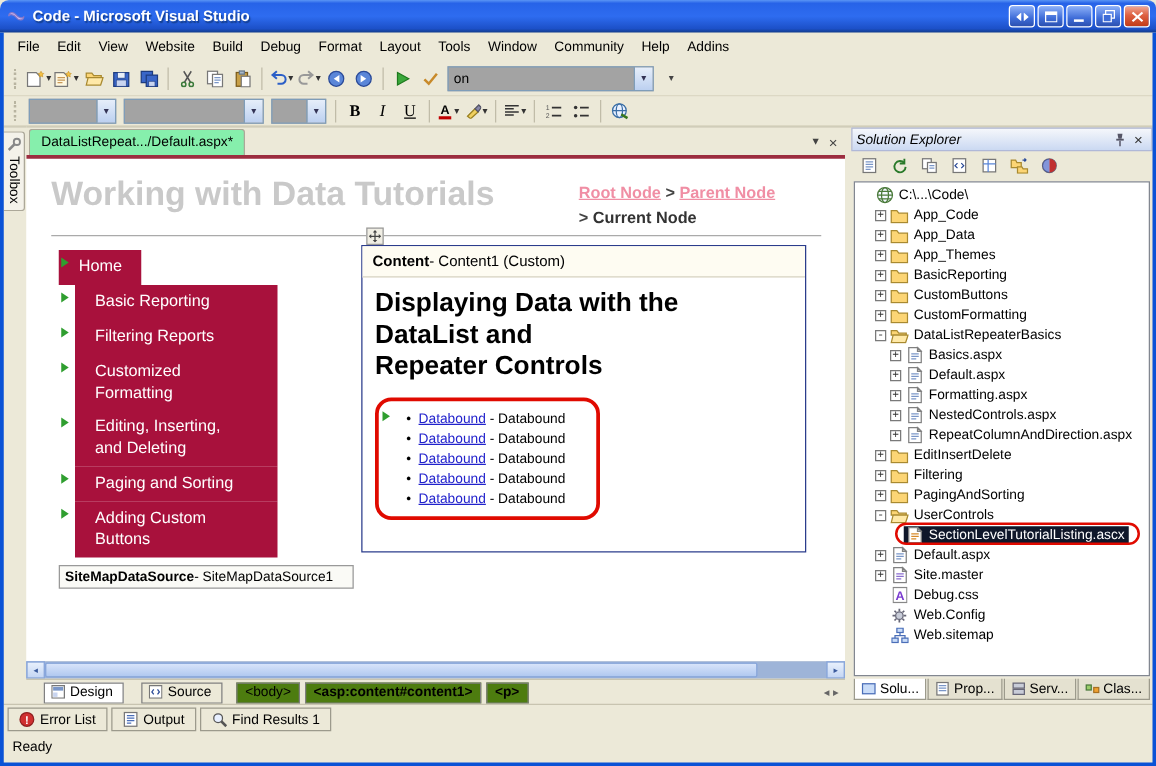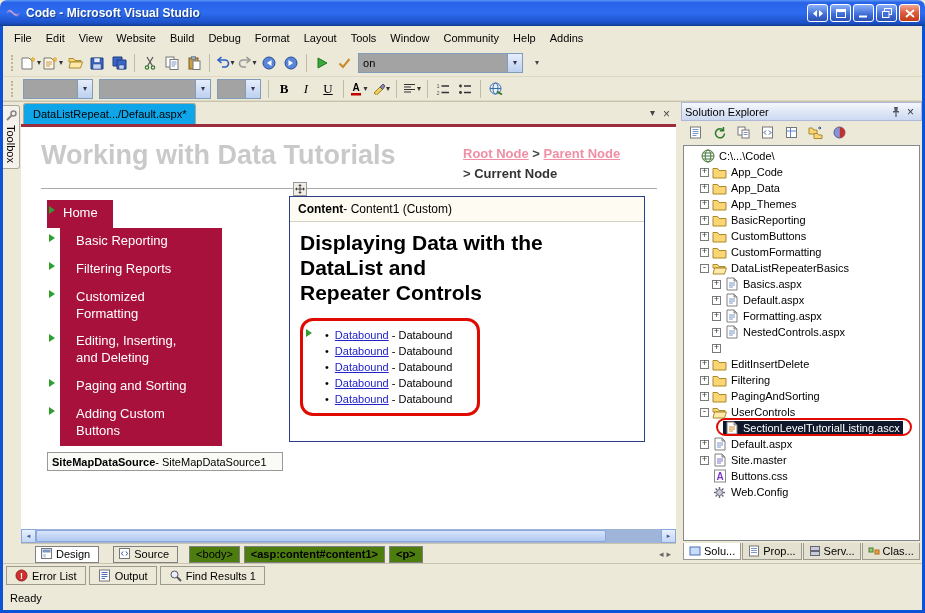--- a/index.html
+++ b/index.html
@@ -43,21 +43,21 @@
   .fmt { font-family:"Liberation Serif",serif; font-size:13px; }
   
   .toolbox-strip { position:absolute; left:3px; top:101px; width:18px; height:462px;
     background:#ECE9D8; border-top:1px solid #C8C4B0; }
   .toolbox-tab { width:17px; margin-top:3px; border:1px solid #ACA899; border-left:none;
     border-radius:0 3px 3px 0; background:#F4F2EA; display:flex; flex-direction:column; align-items:center; padding:3px 0 5px; }
   .toolbox-text { writing-mode:vertical-rl; font-size:11px; margin-top:3px; }
   
   .docarea { position:absolute; left:21px; top:101px; width:655px; height:462px; background:#ECE9D8; border-top:1px solid #C8C4B0; }
   .tabstrip { position:relative; height:22px; }
-  .doc-tab { position:absolute; left:2px; bottom:0; height:21px; background:#0ea5e9;
+  .doc-tab { position:absolute; left:2px; bottom:0; height:21px; background:#86efac;
     border:1px solid #ACA899; border-bottom:none; border-radius:3px 3px 0 0;
     padding:0 9px; display:flex; align-items:center; }
   .tab-controls { position:absolute; right:6px; top:5px; display:flex; gap:8px; color:#444; font-size:10px; }
   .design-surface { position:absolute; left:0; top:22px; width:655px; height:405px; background:#fff; overflow:hidden; }
   .surface-topline { position:absolute; left:0; top:0; width:100%; height:3px; background:#9C2D3F; }
   .page-title { position:absolute; left:20px; top:16px; font-size:27px; font-weight:bold; color:#C9C9C9; white-space:nowrap; }
   .breadcrumb { position:absolute; left:442px; top:20px; font-size:13px; font-weight:bold; line-height:1.55; }
   .bc-link { color:#F08EA4; text-decoration:underline; }
   .bc-sep { color:#444; }
   .bc-current { color:#333; }
@@ -101,21 +101,21 @@
     display:flex; align-items:center; gap:3px; padding-left:3px; border-top:1px solid #C8C4B0; }
   .vt-btn { display:flex; align-items:center; gap:4px; border:1px solid #808080; padding:1px 8px 2px 5px; background:#ECE9D8;margin-left:11px; }
   .vt-btn.active { background:#fff; }
   .tag-btn { border:1px solid #7F7F7F; background:#4d7c0f; padding:1px 6px 2px; white-space:nowrap; }
   .tag-btn.b { font-weight:bold; }
   .vt-arrows { margin-left:auto; margin-right:5px; display:flex; gap:3px; color:#666; font-size:9px; }
   
   .splitter { position:absolute; left:676px; top:101px; width:5px; height:462px; background:#ECE9D8; border-top:1px solid #C8C4B0; }
   .sepanel { position:absolute; left:681px; top:101px; width:241px; height:462px; background:#ECE9D8; border-top:1px solid #C8C4B0; }
   .se-title { height:19px; background:linear-gradient(180deg,#F5F7FB,#CBD9F2);
-    border:1px solid #B0B8D8; display:flex; align-items:center; padding:0 3px; }
+    border:1px solid #B0B8D8; display:flex; align-items:center; padding:0 3px;font-style:italic; }
   .se-title-text { flex:1; }
   .se-btn { width:15px; height:14px; display:flex; align-items:center; justify-content:center; color:#333; }
   .se-toolbar { height:23px; display:flex; align-items:center; gap:4px; padding:0 4px; }
   .se-tb-btn { width:20px; height:20px; display:flex; align-items:center; justify-content:center; }
   .se-tree { position:absolute; left:2px; top:43px; width:237px; height:396px; background:#fff;
     border:1px solid #828790; overflow:hidden; padding-top:2px; }
   .trow { height:16px; display:flex; align-items:center; white-space:nowrap; }
   .texp { width:9px; height:9px; flex:none; border:1px solid #7A7A7A; background:#fff;
     font-size:9px; line-height:7px; text-align:center; margin:0 2px 0 0; color:#333; font-family:"Liberation Mono",monospace; }
   .texp-sp { width:11px; flex:none; }
@@ -773,20 +773,30 @@
                 <path d="M1 1 L8 1 L11 4 L11 13 L1 13 Z" fill="#fff" stroke="#808080"></path>
                 <path d="M8 1 L8 4 L11 4 Z" fill="#D0D0D0" stroke="#808080"></path>
                 <path d="M3 6 H9 M3 8 H9 M3 10 H7" stroke="#7A96C8" fill="none"></path>
               </svg>
             </span>
             <span class="tlabel" data-name="tree-item-label">NestedControls.aspx</span>
           </span>
         </div>
         <div class="trow" style="padding-left:28px" data-name="tree-item">
           <span class="texp" data-name="tree-expander-plus-icon">+</span>
+          <span class="sel-wrap " data-name="tree-item-body">
+            <span class="ic tic" data-name="page-icon">
+              <svg width="12" height="14" viewBox="0 0 12 14" xmlns="http://www.w3.org/2000/svg">
+                <path d="M1 1 L8 1 L11 4 L11 13 L1 13 Z" fill="#fff" stroke="#808080"></path>
+                <path d="M8 1 L8 4 L11 4 Z" fill="#D0D0D0" stroke="#808080"></path>
+                <path d="M3 6 H9 M3 8 H9 M3 10 H7" stroke="#7A96C8" fill="none"></path>
+              </svg>
+            </span>
+            <span class="tlabel" data-name="tree-item-label">RepeatColumnAndDirection.aspx</span>
+          </span>
         </div>
         <div class="trow" style="padding-left:16px" data-name="tree-item">
           <span class="texp" data-name="tree-expander-plus-icon">+</span>
           <span class="sel-wrap " data-name="tree-item-body">
             <span class="ic tic" data-name="folder-icon">
               <svg width="15" height="13" viewBox="0 0 15 13" xmlns="http://www.w3.org/2000/svg">
                 <path d="M1 4.5 L1 2.5 L5.5 2.5 L7 4.5 L14 4.5 L14 12 L1 12 Z" fill="#FCD575" stroke="#A98A30"></path>
               </svg>
             </span>
             <span class="tlabel" data-name="tree-item-label">EditInsertDelete</span>
@@ -867,33 +877,47 @@
         </div>
         <div class="trow" style="padding-left:16px" data-name="tree-item">
           <span class="texp-sp" data-name="tree-indent"></span>
           <span class="sel-wrap " data-name="tree-item-body">
             <span class="ic tic" data-name="css-icon">
               <svg width="12" height="14" viewBox="0 0 12 14" xmlns="http://www.w3.org/2000/svg">
                 <rect x="0.5" y="1" width="11" height="12" fill="#fff" stroke="#888"></rect>
                 <text x="6" y="11" font-size="10" font-weight="bold" text-anchor="middle" fill="#7A3AD0" font-family="Liberation Sans,sans-serif">A</text>
               </svg>
             </span>
-            <span class="tlabel" data-name="tree-item-label">Buttons.css</span>
+            <span class="tlabel" data-name="tree-item-label">Debug.css</span>
           </span>
         </div>
         <div class="trow" style="padding-left:16px" data-name="tree-item">
           <span class="texp-sp" data-name="tree-indent"></span>
           <span class="sel-wrap " data-name="tree-item-body">
             <span class="ic tic" data-name="config-icon">
               <svg width="13" height="13" viewBox="0 0 13 13" xmlns="http://www.w3.org/2000/svg">
                 <circle cx="6.5" cy="6.5" r="3" fill="#C8CCD8" stroke="#666677"></circle>
                 <path d="M6.5 1 V3 M6.5 10 V12 M1 6.5 H3 M10 6.5 H12 M2.6 2.6 L4 4 M9 9 L10.4 10.4 M10.4 2.6 L9 4 M4 9 L2.6 10.4" stroke="#666677" stroke-width="1.4"></path>
               </svg>
             </span>
             <span class="tlabel" data-name="tree-item-label">Web.Config</span>
+          </span>
+        </div>
+        <div class="trow" style="padding-left:16px" data-name="tree-item">
+          <span class="texp-sp" data-name="tree-indent"></span>
+          <span class="sel-wrap " data-name="tree-item-body">
+            <span class="ic tic" data-name="sitemap-icon">
+              <svg width="14" height="13" viewBox="0 0 14 13" xmlns="http://www.w3.org/2000/svg">
+                <rect x="4.5" y="0.5" width="5" height="3.5" fill="#C9DCF8" stroke="#4A6EB8"></rect>
+                <rect x="0.5" y="8.5" width="5" height="3.5" fill="#C9DCF8" stroke="#4A6EB8"></rect>
+                <rect x="8.5" y="8.5" width="5" height="3.5" fill="#C9DCF8" stroke="#4A6EB8"></rect>
+                <path d="M7 4 V6.5 M3 8.5 V6.5 H11 V8.5" stroke="#4A6EB8" fill="none"></path>
+              </svg>
+            </span>
+            <span class="tlabel" data-name="tree-item-label">Web.sitemap</span>
           </span>
         </div>
         <div class="tree-annotation" data-name="selection-annotation" style="left: 32px; top: 272px; width: 196px; height: 18px;"></div>
       </div>
     <div class="se-tabs" id="se-tabs" data-name="se-bottom-tabs">
         <span class="se-tab active" data-name="se-tab-solu">
           <span class="ic" data-name="solution-tab-icon">
             <svg width="12" height="12" viewBox="0 0 12 12" xmlns="http://www.w3.org/2000/svg">
               <rect x="1" y="2" width="10" height="8" fill="#C9DCF8" stroke="#4A6EB8"></rect>
             </svg>

